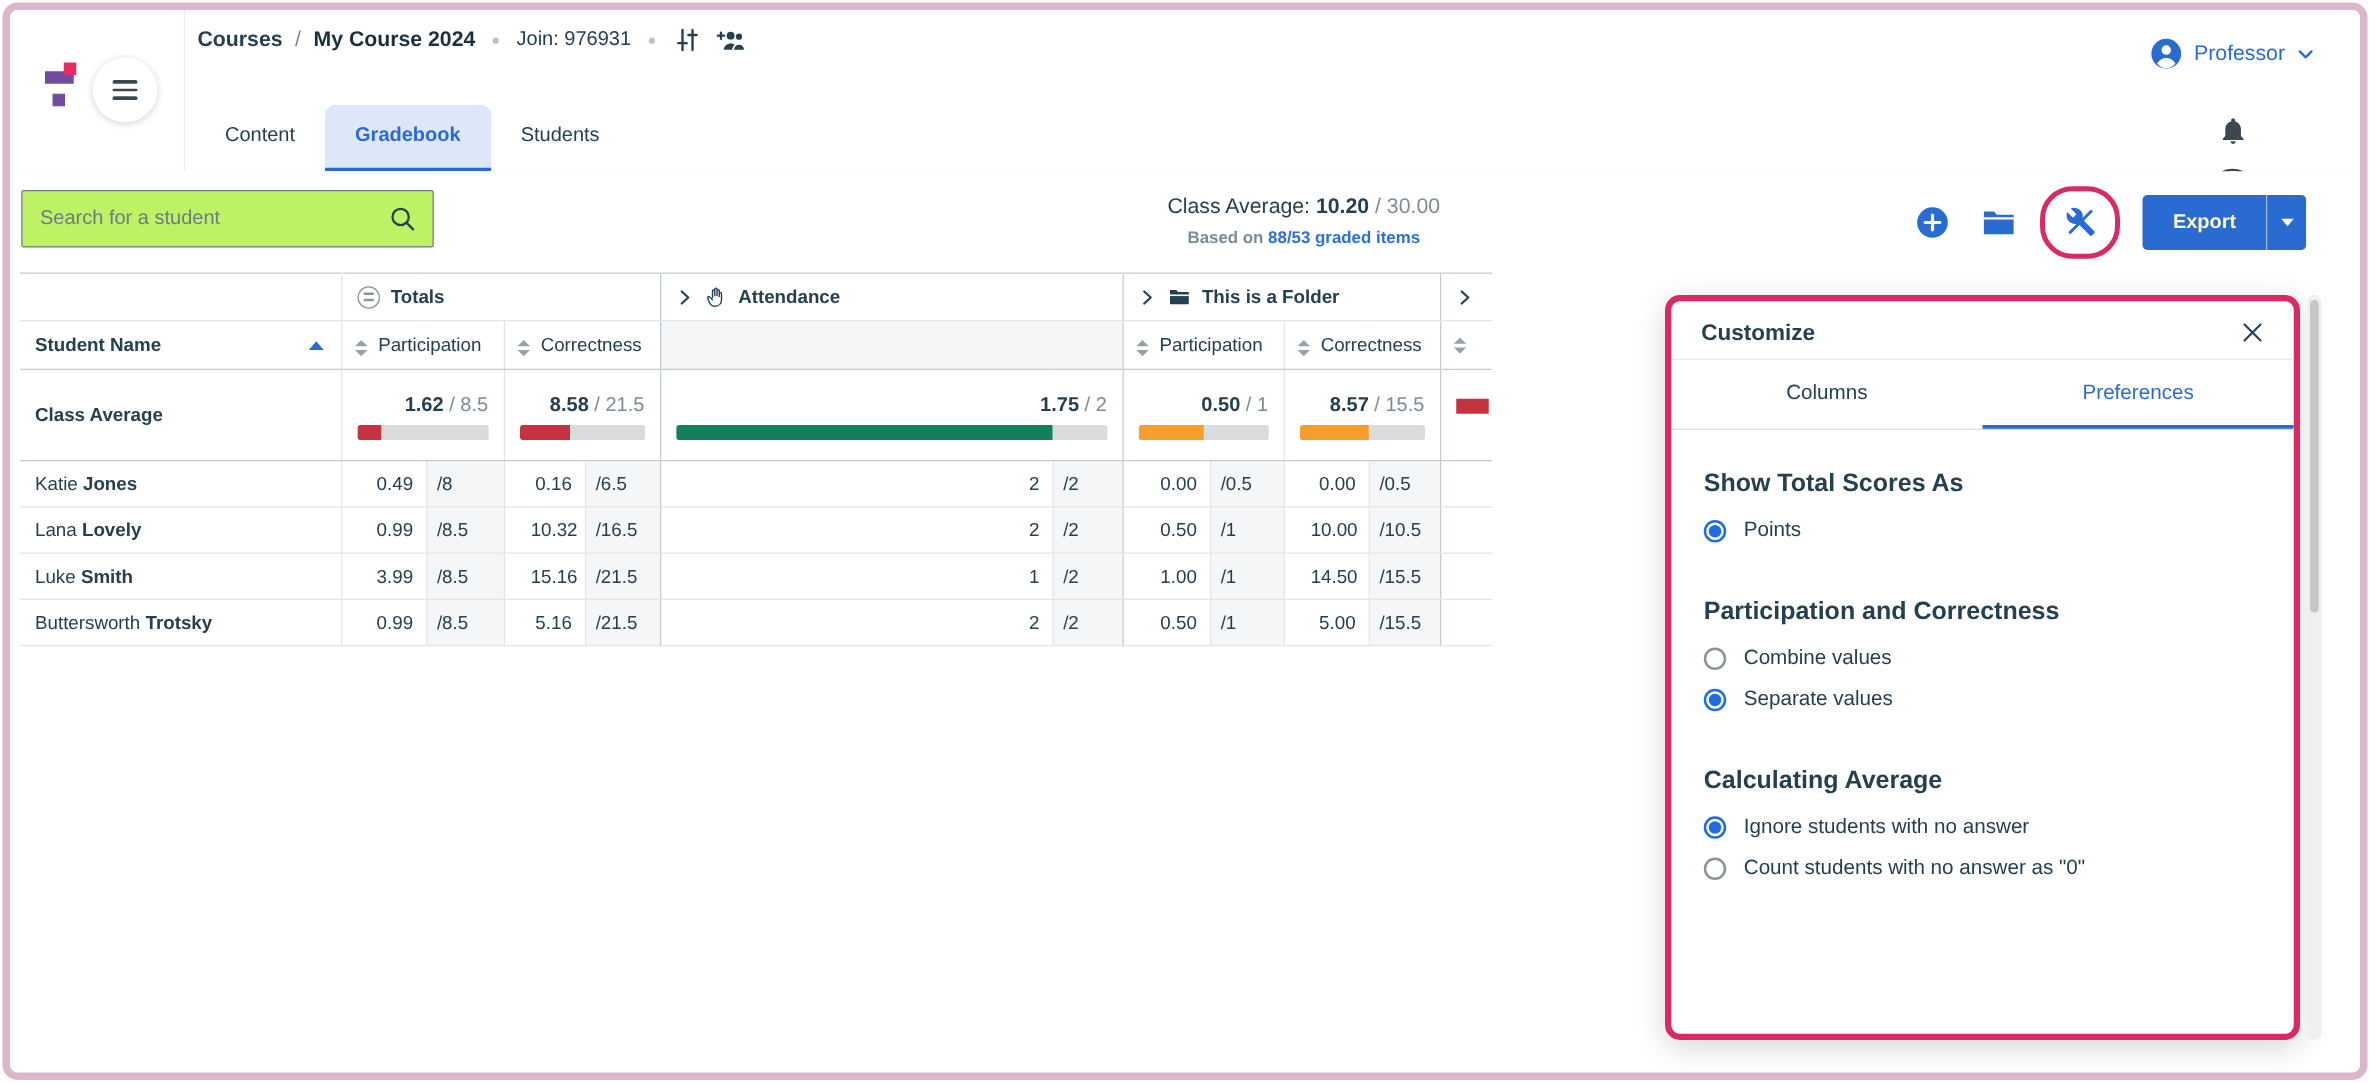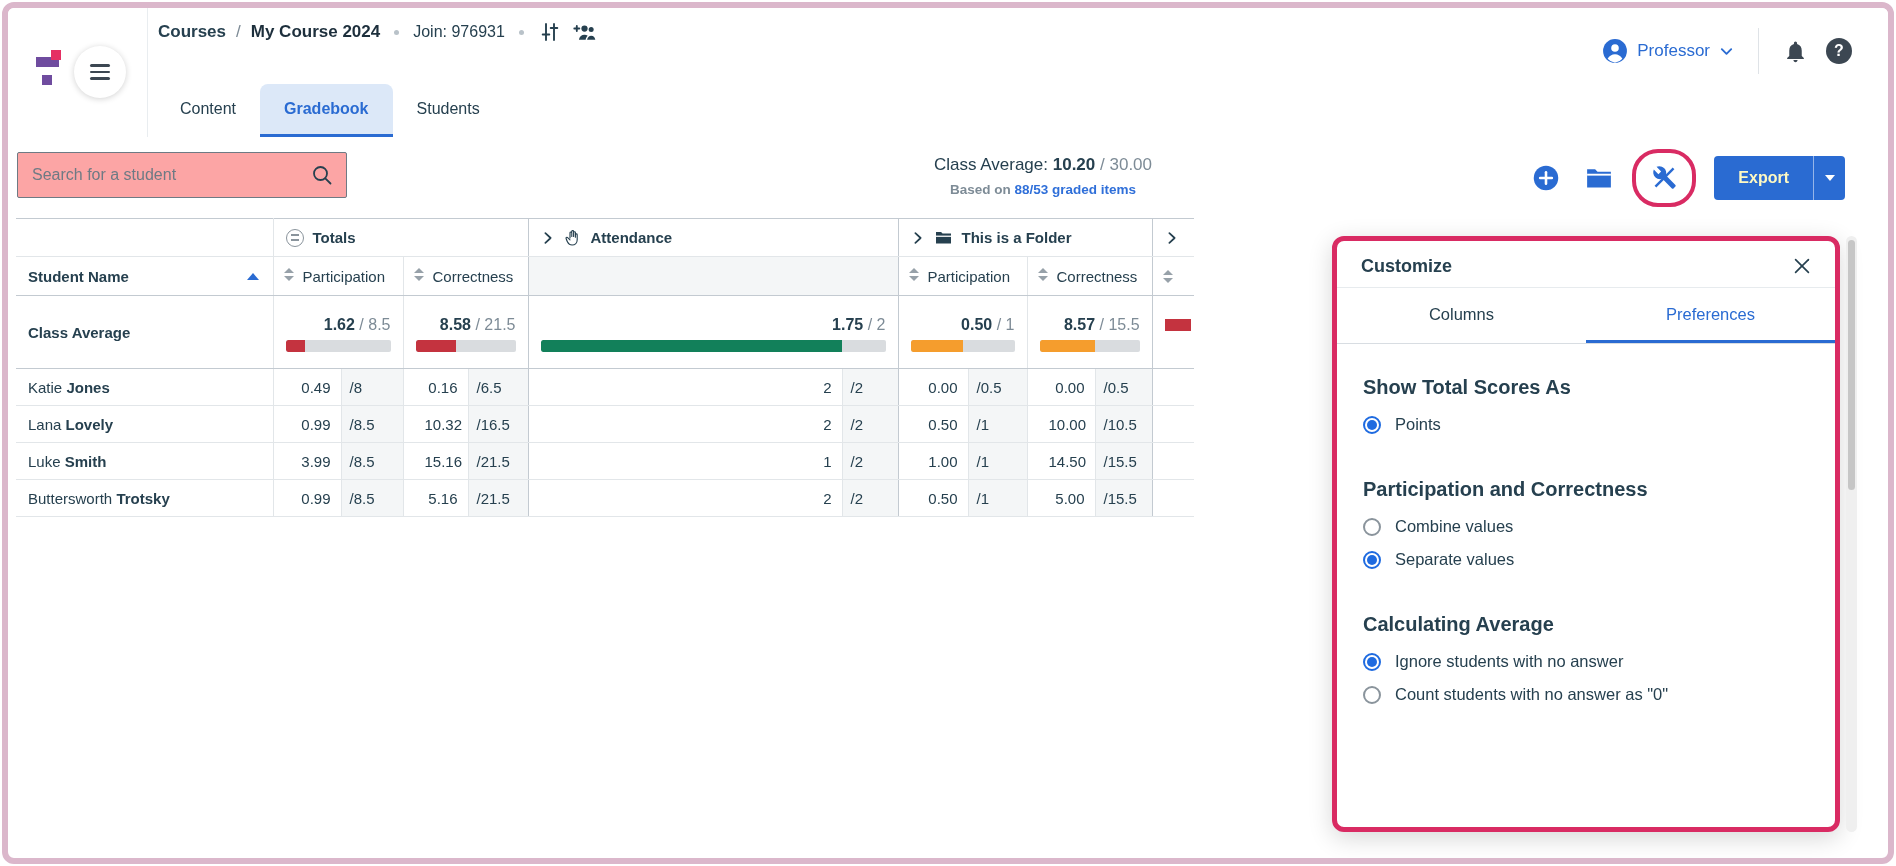--- a/index.html
+++ b/index.html
@@ -21,27 +21,27 @@
   .crumbs{position:absolute;left:150px;top:12px;display:flex;align-items:center;gap:10px;font-size:17px;}
   .crumbs .root{font-weight:700;}
   .crumbs .sep{color:#7d8b96;}
   .crumbs .cur{font-weight:800;color:#1d2f3c;}
   .dot{width:5px;height:5px;border-radius:50%;background:#b9c2c9;margin:0 4px;}
   .join{font-size:16px;}
   .hicon{width:24px;height:24px;display:inline-block;}
   .tabs{position:absolute;left:148px;bottom:0;display:flex;align-items:flex-end;}
   .tab{padding:0 24px;line-height:50px;height:53px;font-size:16px;box-sizing:border-box;border-bottom:3px solid transparent;cursor:pointer;}
   .tab.active{background:#dce8f8;color:#2a6bd2;font-weight:700;border-bottom-color:#2a6bd2;border-radius:8px 8px 0 0;}
-  .account{position:absolute;right:36px;top:22px;display:flex;align-items:center;gap:18px;height:42px;}
+  .account{position:absolute;right:36px;top:22px;display:flex;align-items:center;gap:18px;height:42px;flex-direction:column;}
   .acct-btn{display:flex;align-items:center;gap:9px;color:#2a6bd2;font-size:17px;cursor:pointer;}
   .vdiv{width:1px;height:46px;background:#dfe3e7;margin:0 6px;}
 
   
   .toolbar{position:absolute;left:0;right:0;top:129px;height:81px;background:#fff;}
-  .search{position:absolute;left:9px;top:15px;width:328px;height:44px;border:1px solid #6e7a84;border-radius:2px;background:#fca5a5;display:flex;align-items:center;}
+  .search{position:absolute;left:9px;top:15px;width:328px;height:44px;border:1px solid #6e7a84;border-radius:2px;background:#bef264;display:flex;align-items:center;}
   .search input{flex:1;border:0;outline:0;padding:0 10px 0 14px;font-size:16px;color:#26404f;font-family:inherit;background:transparent;}
   .search input::placeholder{color:#6e7a84;}
   .search .mag{margin-right:12px;}
   .cavg{position:absolute;left:830px;top:18px;width:410px;text-align:center;}
   .cavg .line1{font-size:17px;}
   .cavg .line1 b{font-weight:800;}
   .cavg .mut{color:#7d8b96;}
   .cavg .line2{font-size:13.5px;margin-top:7px;font-weight:700;}
   .cavg .line2 a{color:#2f6fd9;text-decoration:none;cursor:pointer;}
   .tools-cluster{position:absolute;right:43px;top:0;bottom:0;display:flex;align-items:center;gap:24px;}
@@ -56,21 +56,21 @@
   table.grade{position:absolute;left:8px;top:210px;width:1178px;border-collapse:collapse;table-layout:fixed;border-top:1px solid #c3cad1;font-size:15px;}
   .grade td{border-bottom:1px solid #e2e6e9;border-right:1px solid #e2e6e9;padding:0;vertical-align:middle;box-sizing:border-box;}
   .grade td.gb{border-right:1px solid #c3cad1;}
   .grade td.trail{border-right:none;}
   .grow td{height:38px;}
   .h2row td{height:39px;border-bottom:1px solid #c3cad1;}
   .avgrow td{height:73px;border-bottom:1px solid #c3cad1;}
   .srow td{height:37px;}
   .gcell{font-weight:700;}
   .gcell .inner{display:flex;align-items:center;gap:9px;padding-left:12px;}
-  .h2cell .inner{display:flex;align-items:flex-start;gap:9px;padding-left:10px;color:#26404f;}
+  .h2cell .inner{display:flex;align-items:flex-end;gap:9px;padding-left:10px;color:#26404f;}
   .name-h .inner{display:flex;align-items:center;justify-content:space-between;padding:0 14px 0 12px;font-weight:700;}
   .att-h{background:#f4f6f7;}
   td.v{text-align:right;padding-right:10px;padding-left:21px;}
   td.m{background:#f4f6f7;text-align:left;padding-left:8px;}
   td.name{padding-left:12px;}
   td.name .ln{font-weight:700;}
   .avgname{font-weight:700;}
   .avgcell .avgtext{text-align:right;padding:4px 12px 6px 0;font-size:16px;}
   .avgcell .av{font-weight:800;}
   .avgcell .amut{color:#7d8b96;}

